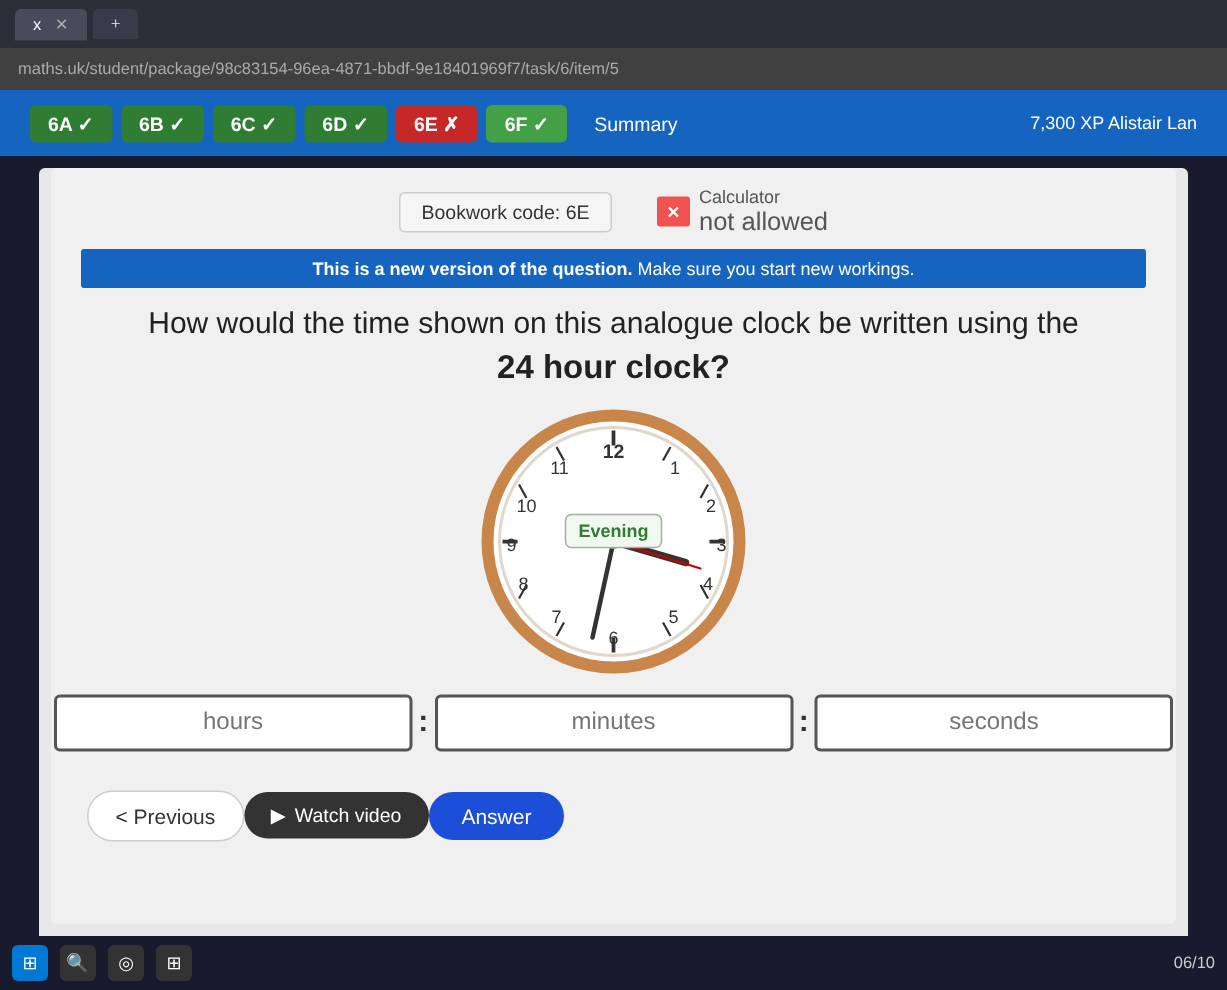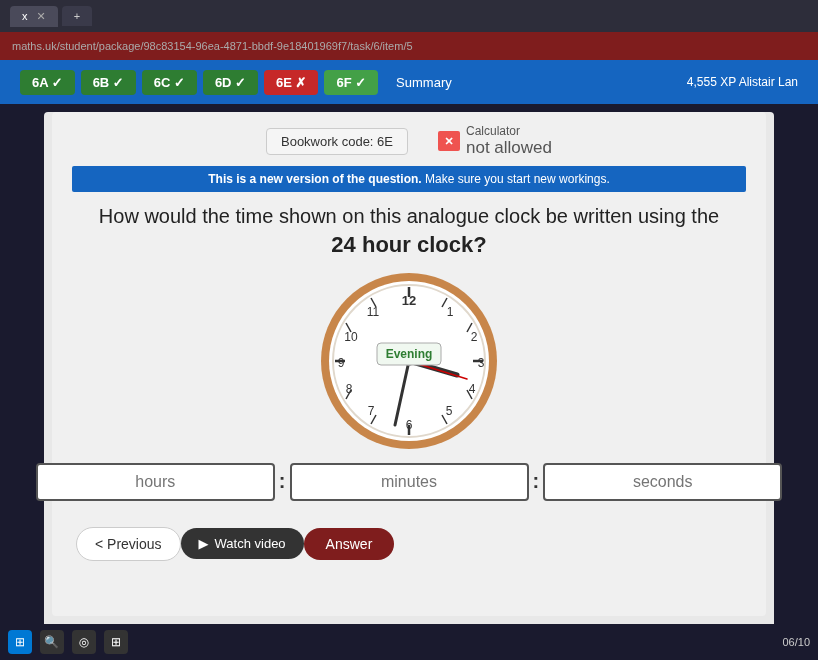--- a/index.html
+++ b/index.html
@@ -36,21 +36,21 @@
     .browser-tab.active {
       background: #4a4a5a;
       color: #fff;
     }
     .tab-close {
       margin-left: 6px;
       color: #aaa;
     }
 
     .address-bar {
-      background: #7f1d1d;
+      background: #404040;
       height: 28px;
       display: flex;
       align-items: center;
       padding: 0 12px;
     }
     .address-text {
       color: #aaa;
       font-size: 11px;
     }
 
@@ -80,21 +80,21 @@
     .nav-tab.active-green { background: #43a047; }
     .nav-tab.summary { background: transparent; color: #fff; font-weight: normal; }
     .user-info {
       color: #fff;
       font-size: 12px;
     }
 
     
     .main-content {
       background: #e8e8e8;
-      margin: 0 44px;
+      margin: 0 26px;
       padding: 0;
       border-radius: 4px;
       height: 520px;
     }
 
     .content-inner {
       background: #f0f0f0;
       margin: 8px;
       border-radius: 4px;
       padding: 12px 20px;
@@ -226,21 +226,21 @@
       border: none;
       border-radius: 20px;
       padding: 8px 18px;
       font-size: 13px;
       cursor: pointer;
       display: flex;
       align-items: center;
       gap: 6px;
     }
     .answer-btn {
-      background: #7f1d1d;
+      background: #1d4ed8;
       color: #fff;
       border: none;
       border-radius: 20px;
       padding: 8px 22px;
       font-size: 14px;
       cursor: pointer;
     }
 
     
     .taskbar {
@@ -300,21 +300,21 @@
 <div class="top-header">
   <div class="nav-tabs">
     <div class="nav-tab green">6A ✓</div>
     <div class="nav-tab green">6B ✓</div>
     <div class="nav-tab green">6C ✓</div>
     <div class="nav-tab green">6D ✓</div>
     <div class="nav-tab red">6E ✗</div>
     <div class="nav-tab active-green">6F ✓</div>
     <div class="nav-tab summary">Summary</div>
   </div>
-  <div class="user-info">4,555 XP   Alistair Lan</div>
+  <div class="user-info">7,300 XP   Alistair Lan</div>
 </div>
 
 <div class="main-content">
   <div class="content-inner">
 
     <div class="bookwork-bar">
       <div class="bookwork-code">Bookwork code: 6E</div>
       <div class="calculator-note">
         <div class="calc-icon">✕</div>
         <div>

